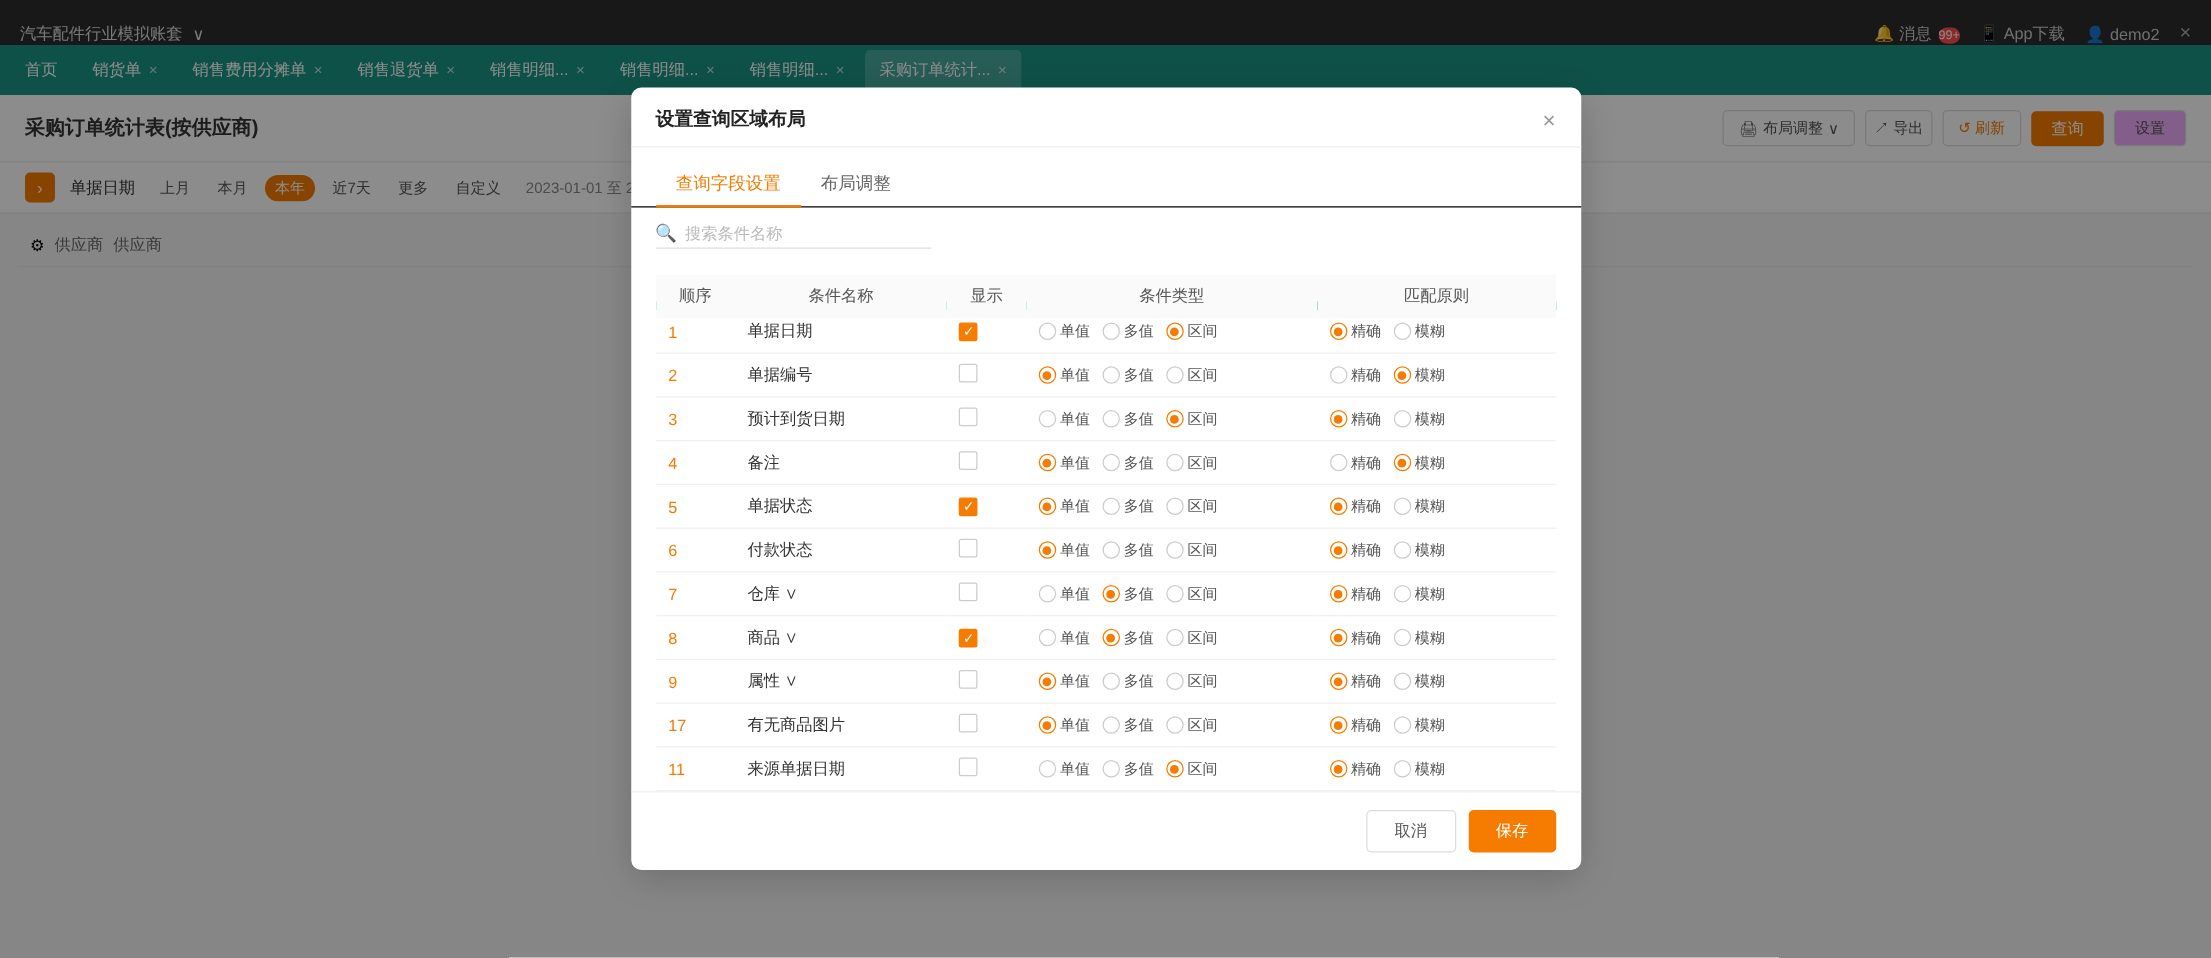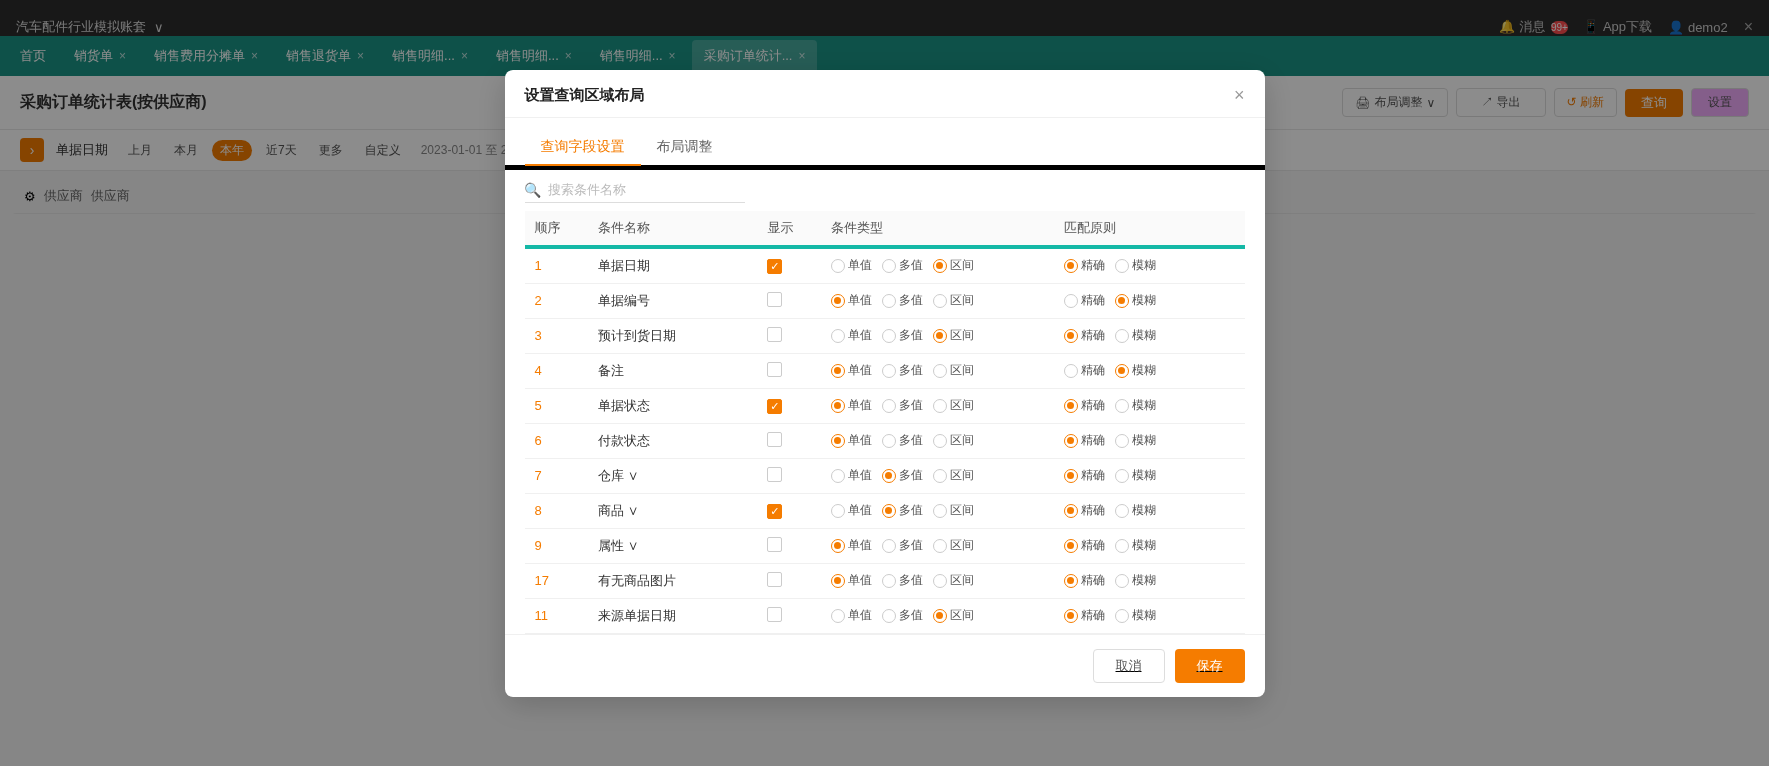--- a/index.html
+++ b/index.html
@@ -61,21 +61,21 @@
       background: white;
       padding: 12px 20px;
       display: flex;
       align-items: center;
       justify-content: space-between;
       border-bottom: 1px solid #e8e8e8;
     }
     .page-title { font-size: 16px; font-weight: bold; color: #333; }
     .page-actions { display: flex; gap: 8px; align-items: center; }
     .btn-print { background: white; border: 1px solid #ddd; color: #555; padding: 5px 12px; border-radius: 4px; cursor: pointer; font-size: 12px; display: flex; align-items: center; gap: 4px; }
-    .btn-export { background: white; border: 1px solid #ddd; color: #555; padding: 5px 24px; border-radius: 4px; cursor: pointer; font-size: 12px; }
+    .btn-export { background: white; border: 1px solid #ddd; color: #555; padding: 5px 6px; border-radius: 4px; cursor: pointer; font-size: 12px; }
     .btn-refresh { background: white; border: 1px solid #ddd; color: #f57c00; padding: 5px 12px; border-radius: 4px; cursor: pointer; font-size: 12px; }
     .btn-query { background: #f57c00; border: none; color: white; padding: 5px 16px; border-radius: 4px; cursor: pointer; font-size: 13px; }
     .btn-setting { background: #f0abfc; border: 1px solid #ddd; color: #555; padding: 5px 16px; border-radius: 4px; cursor: pointer; font-size: 12px; }
 
     
     .filter-bar {
       background: white;
       padding: 8px 20px;
       display: flex;
       align-items: center;
@@ -149,21 +149,21 @@
       border-bottom: 1px solid #f0f0f0;
     }
     .dialog-title { font-size: 15px; font-weight: 600; color: #222; }
     .dialog-close { cursor: pointer; color: #999; font-size: 18px; line-height: 1; }
 
     
     .dialog-tabs {
       display: flex;
       padding: 12px 20px 0;
       gap: 0;
-      border-bottom: 5px solid #000000;
+      border-bottom: 1px solid #000000;
     }
     .dialog-tab {
       padding: 8px 16px;
       cursor: pointer;
       font-size: 14px;
       color: #666;
       border-bottom: 2px solid transparent;
       margin-bottom: -1px;
     }
     .dialog-tab.active {
@@ -199,28 +199,28 @@
       flex: 1;
       overflow-y: auto;
       padding: 0 20px;
     }
     .settings-table table {
       width: 100%;
       border-collapse: collapse;
       font-size: 13px;
     }
     .settings-table thead th {
-      text-align: left;
+      text-align: center;
       padding: 8px 10px;
       color: #555;
       font-weight: 500;
       background: #fafafa;
-      border-bottom: 4px solid #14b8a6;
+      border-bottom: 7px solid #14b8a6;
       position: sticky;
-      top: 0;
+      top: 13px;
       z-index: 1;
     }
     .settings-table tbody tr {
       border-bottom: 1px solid #f0f0f0;
     }
     .settings-table tbody td {
       padding: 8px 10px;
       vertical-align: middle;
     }
     .seq-num { color: #f57c00; font-weight: 500; }
@@ -270,21 +270,20 @@
     }
     .radio-label { font-size: 12px; color: #555; }
 
     
     .dialog-footer {
       padding: 14px 20px;
       display: flex;
       justify-content: flex-end;
       gap: 10px;
       border-top: 1px solid #f0f0f0;
-      text-decoration: underline;
     }
     .btn-cancel {
       padding: 7px 22px;
       border: 1px solid #ddd;
       background: white;
       border-radius: 4px;
       color: #555;
       cursor: pointer;
       font-size: 13px;
     }

